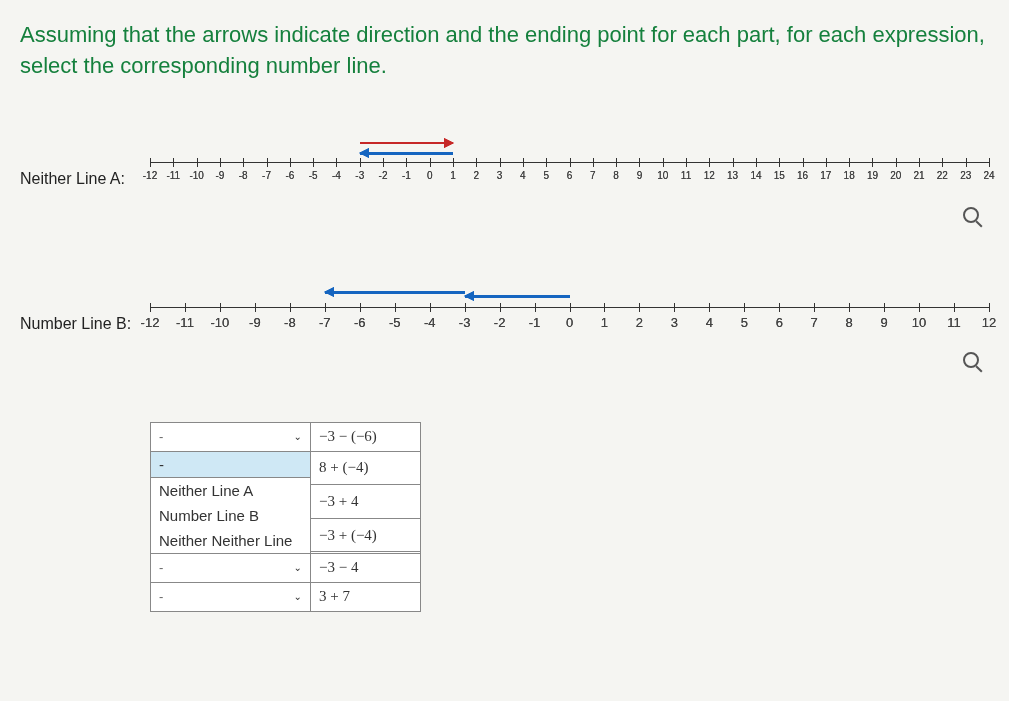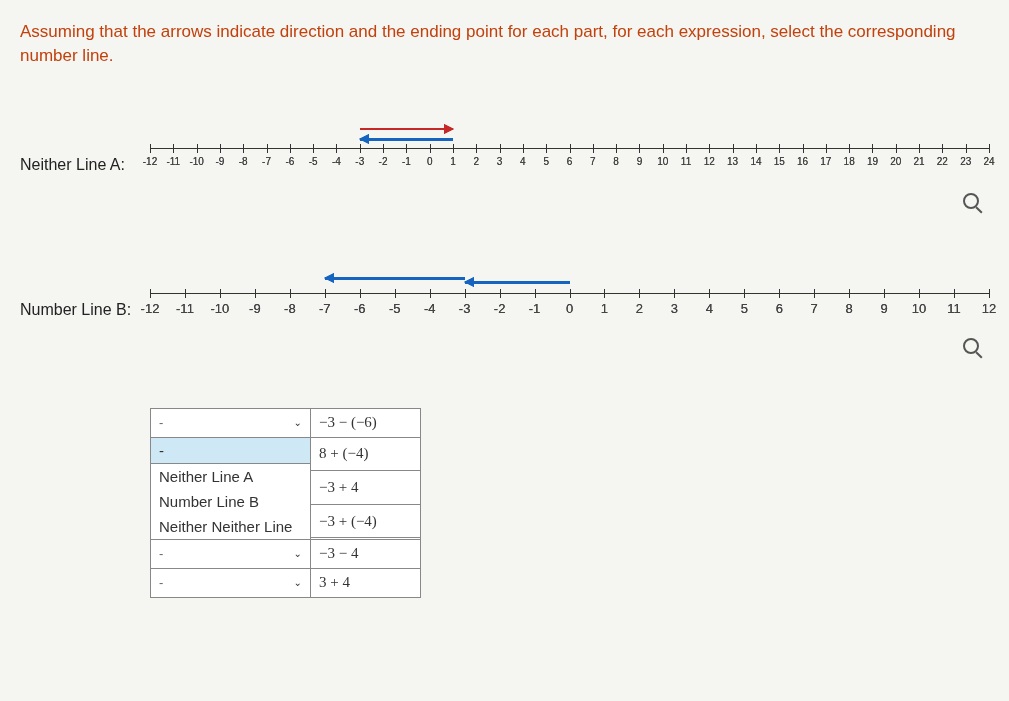--- a/index.html
+++ b/index.html
@@ -4,24 +4,24 @@
   <style>
     * { box-sizing: border-box; margin: 0; padding: 0; }
     body {
       font-family: Arial, sans-serif;
       background: #f5f5f2;
       padding: 20px;
       color: #333;
       width: 1009px;
     }
     .instructions {
-      font-size: 17px;
+      font-size: 22px;
       line-height: 1.4;
       margin-bottom: 50px;
-      color: #c2410c;
+      color: #15803d;
     }
     .number-line-section {
       margin-bottom: 50px;
       display: flex;
       align-items: center;
     }
     .line-label {
       font-size: 16px;
       color: #222;
       width: 130px;
@@ -492,17 +492,17 @@
       </td>
       <td class="expr-cell">−3 − 4</td>
     </tr>
     <tr>
       <td class="select-cell">
         <div class="select-control">
           <span class="select-value">-</span>
           <span class="chev">⌄</span>
         </div>
       </td>
-      <td class="expr-cell">3 + 4</td>
+      <td class="expr-cell">3 + 7</td>
     </tr>
   </tbody>
     </table>
 </div>
 
 </body></html>

